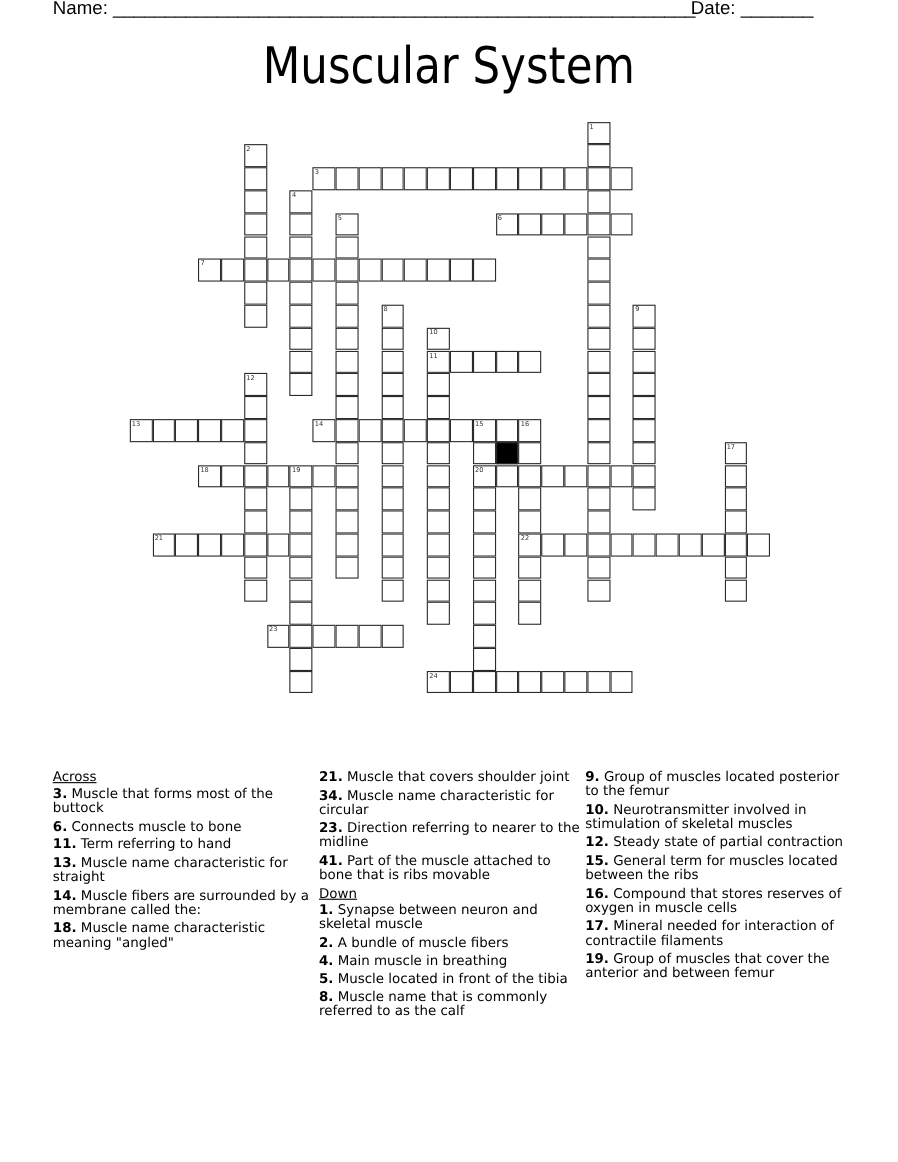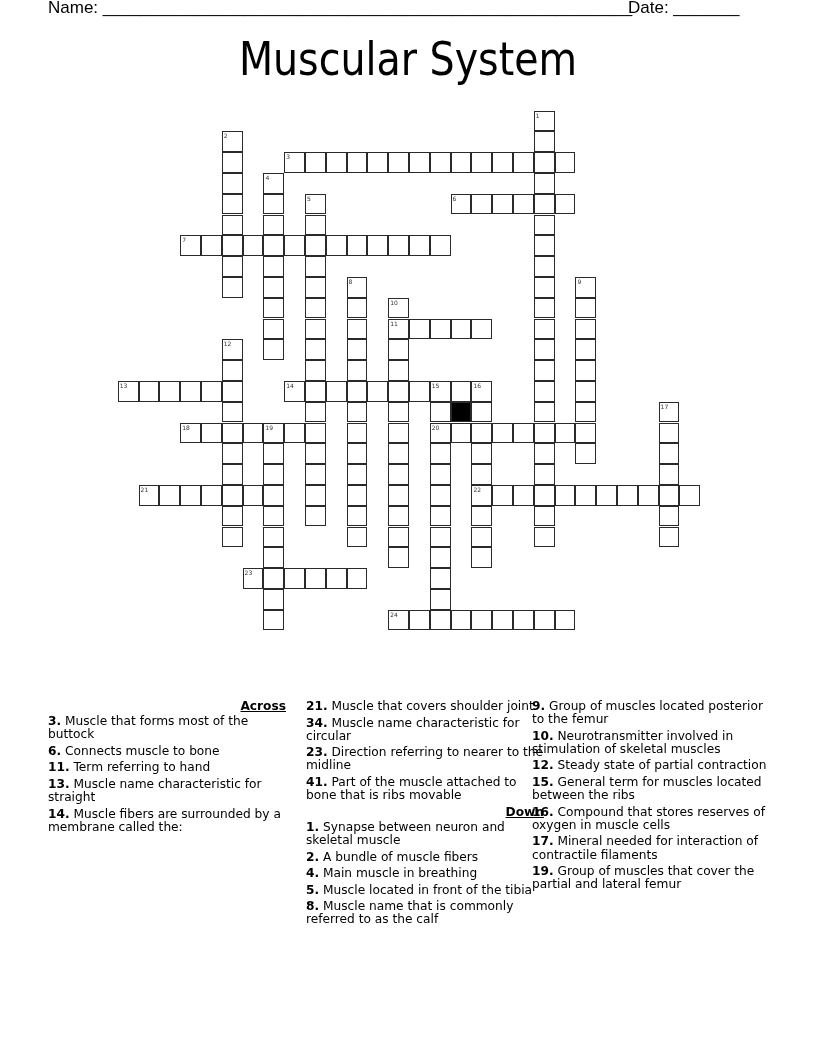--- a/index.html
+++ b/index.html
@@ -7,23 +7,23 @@
   .header-line { position: absolute; top: -2px; left: 48px; width: 720px; height: 22px; font-family: "Liberation Sans", sans-serif; font-size: 17px; white-space: nowrap; }
   .header-line span { position: absolute; top: 0; }
   .title { position: absolute; top: 32px; left: 0; width: 816px; text-align: center; font-family: "DejaVu Sans", sans-serif; font-size: 46px; font-weight: normal; letter-spacing: 0px; transform: scaleX(0.86); transform-origin: center; }
   .grid { position: absolute; left: 0; top: 0; width: 816px; height: 660px; }
   .cell { position: absolute; width: 20.8px; height: 20.8px; box-sizing: border-box; border: 1.2px solid #2a2a2a; background: #fff; }
   .cell.block { background: #000; }
   .cell .num { position: absolute; top: 0px; left: 1px; font-family: "DejaVu Sans", sans-serif; font-size: 6px; line-height: 7px; color: #333; }
   .clues { position: absolute; top: 700px; left: 48px; width: 730px; font-size: 12.2px; line-height: 13.2px; }
   .col { position: absolute; top: 0; width: 238px; }
   .col1 { left: 0; }
-  .col2 { left: 258px; }
+  .col2 { left: 242px; }
   .col3 { left: 484px; }
-  .heading { font-weight: bold; text-decoration: underline; margin: 0 0 2px 0; text-align: right; }
+  .heading { font-weight: normal; text-decoration: underline; margin: 0 0 2px 0; }
   .clue { margin: 0 0 3.3px 0; }
   .clue b { font-weight: bold; }
 </style>
 </head>
 <body>
 
 <div class="header-line">
   <span style="left:0;">Name: ________________________________________________________</span>
   <span style="left:580px;">Date: _______</span>
 </div>
@@ -296,35 +296,36 @@
   </div>
 
 <div class="clues">
   <div class="col col1" id="clue-col-1">
     <div class="heading">Across</div>
   <div class="clue"><b>3.</b> <span>Muscle that forms most of the buttock</span></div>
       <div class="clue"><b>6.</b> <span>Connects muscle to bone</span></div>
       <div class="clue"><b>11.</b> <span>Term referring to hand</span></div>
       <div class="clue"><b>13.</b> <span>Muscle name characteristic for straight</span></div>
       <div class="clue"><b>14.</b> <span>Muscle fibers are surrounded by a membrane called the:</span></div>
+      <div class="clue"><b>18.</b> <span>Muscle name characteristic meaning "angled"</span></div>
     </div>
   <div class="col col2" id="clue-col-2">
       <div class="clue"><b>21.</b> <span>Muscle that covers shoulder joint</span></div>
       <div class="clue"><b>34.</b> <span>Muscle name characteristic for circular</span></div>
       <div class="clue"><b>23.</b> <span>Direction referring to nearer to the midline</span></div>
       <div class="clue"><b>41.</b> <span>Part of the muscle attached to bone that is ribs movable</span></div>
       <div class="heading">Down</div>
       <div class="clue"><b>1.</b> <span>Synapse between neuron and skeletal muscle</span></div>
       <div class="clue"><b>2.</b> <span>A bundle of muscle fibers</span></div>
       <div class="clue"><b>4.</b> <span>Main muscle in breathing</span></div>
       <div class="clue"><b>5.</b> <span>Muscle located in front of the tibia</span></div>
       <div class="clue"><b>8.</b> <span>Muscle name that is commonly referred to as the calf</span></div>
     </div>
   <div class="col col3" id="clue-col-3">
       <div class="clue"><b>9.</b> <span>Group of muscles located posterior to the femur</span></div>
       <div class="clue"><b>10.</b> <span>Neurotransmitter involved in stimulation of skeletal muscles</span></div>
       <div class="clue"><b>12.</b> <span>Steady state of partial contraction</span></div>
       <div class="clue"><b>15.</b> <span>General term for muscles located between the ribs</span></div>
       <div class="clue"><b>16.</b> <span>Compound that stores reserves of oxygen in muscle cells</span></div>
       <div class="clue"><b>17.</b> <span>Mineral needed for interaction of contractile filaments</span></div>
-      <div class="clue"><b>19.</b> <span>Group of muscles that cover the partial and lateral femur</span></div>
+      <div class="clue"><b>19.</b> <span>Group of muscles that cover the anterior and between femur</span></div>
     </div>
 </div>
 
 </body></html>

